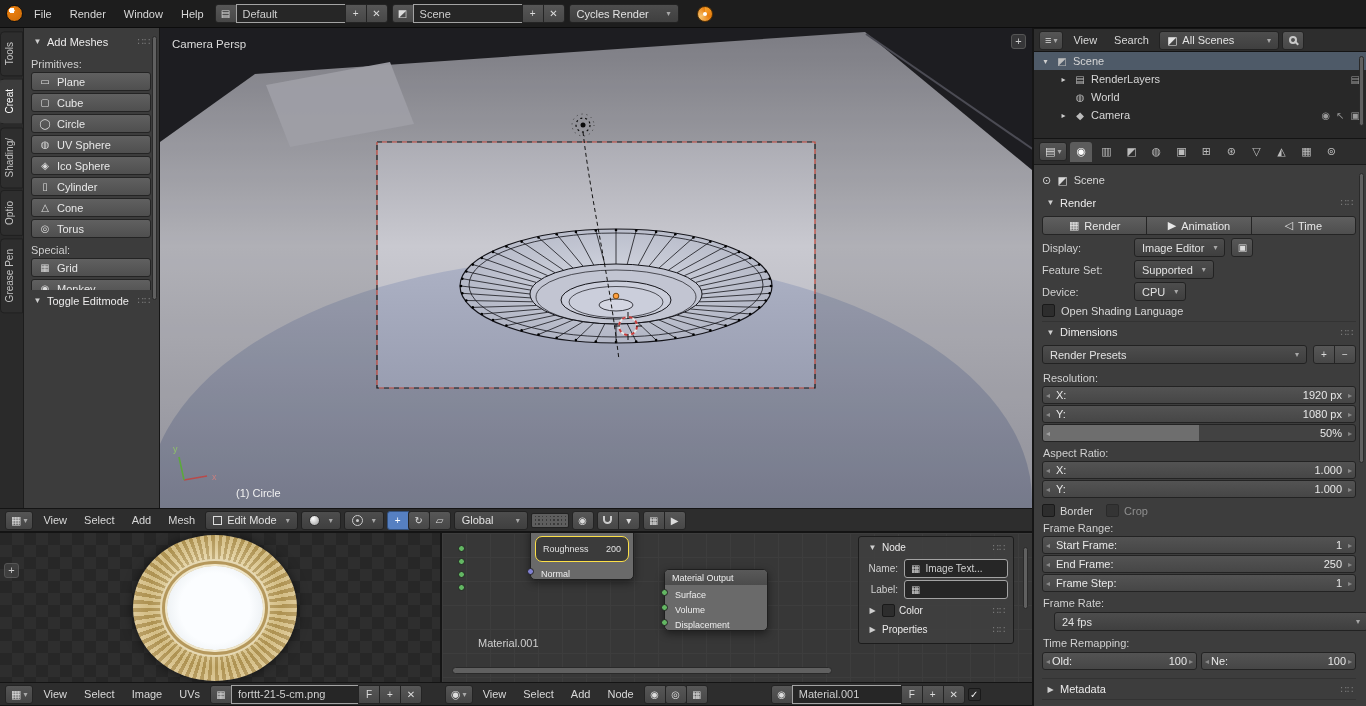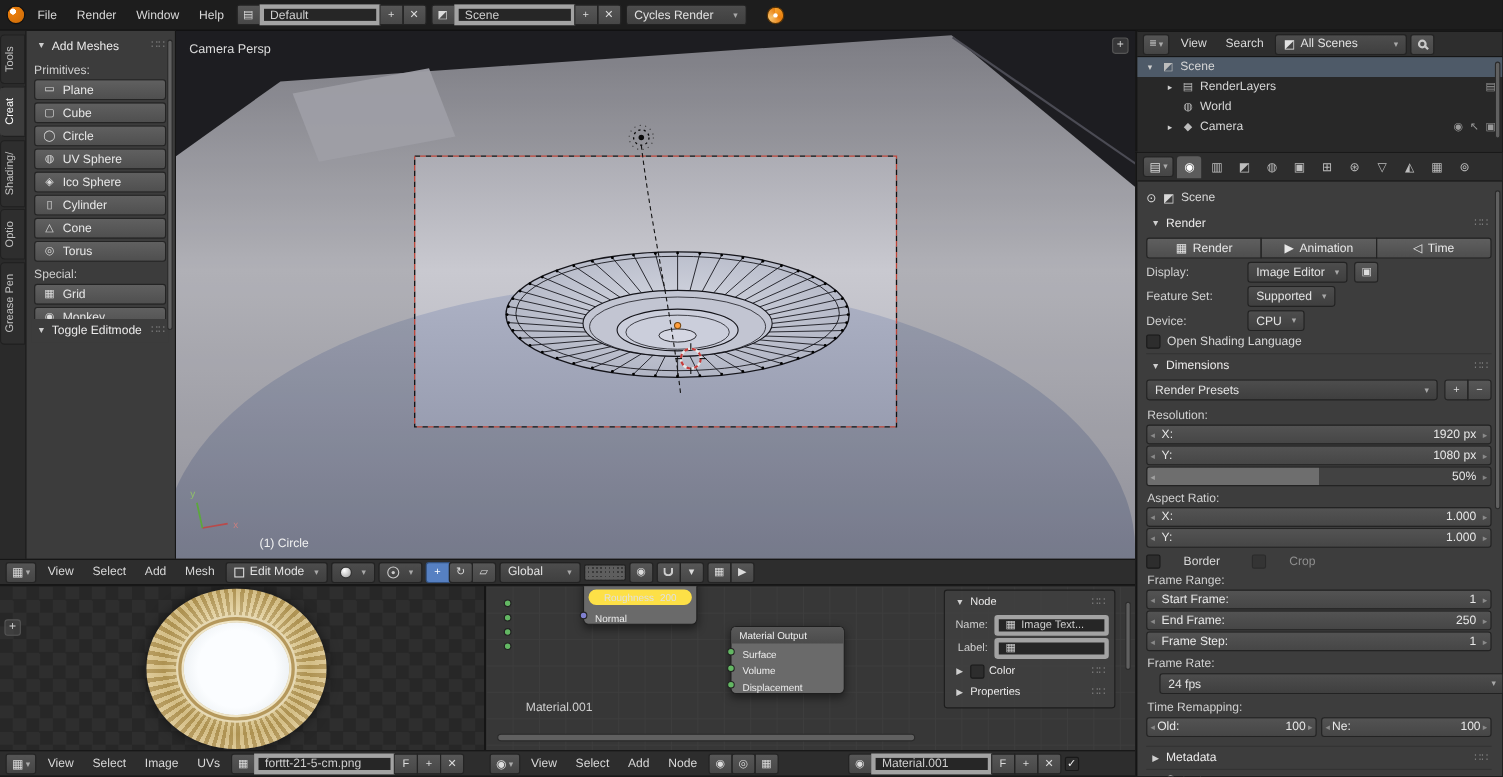--- a/index.html
+++ b/index.html
@@ -5,21 +5,21 @@
 *{box-sizing:border-box}
 body{margin:0;background:#000}
 #app{position:relative;width:1366px;height:706px;background:#2b2b2b;font-family:"Liberation Sans","DejaVu Sans",sans-serif;font-size:11px;color:#d8d8d8;overflow:hidden}
 .abs{position:absolute}
 
 .ehdr{display:flex;align-items:center;gap:3px;background:#2d2d2d;border-top:1px solid #141414;border-bottom:1px solid #141414;padding:0 5px}
 .menu{padding:1px 7px;border-radius:2px;color:#d8d8d8;white-space:nowrap;cursor:default}
 .btn{display:inline-flex;align-items:center;justify-content:center;gap:5px;height:19px;padding:0 8px;border-radius:3px;border:1px solid #242424;background:linear-gradient(#5f5f5f,#4e4e4e);color:#e8e8e8;white-space:nowrap}
 .dd{display:inline-flex;align-items:center;gap:5px;height:19px;padding:0 7px;border-radius:3px;border:1px solid #222;background:linear-gradient(#4d4d4d,#3f3f3f);color:#e2e2e2;white-space:nowrap}
 .dd::after{content:"▾";margin-left:auto;font-size:8px;color:#a8a8a8;padding-left:4px}
-.fld{display:inline-flex;align-items:center;gap:5px;height:19px;padding:0 6px;border-radius:3px;border:4px solid #a3a3a3;background:#262626;color:#cfcfcf;white-space:nowrap;overflow:hidden}
+.fld{display:inline-flex;align-items:center;gap:5px;height:19px;padding:0 6px;border-radius:3px;border:1px solid #a3a3a3;background:#262626;color:#cfcfcf;white-space:nowrap;overflow:hidden}
 .num{position:relative;display:flex;align-items:center;justify-content:space-between;height:18px;padding:0 13px;border-radius:3px;border:1px solid #232323;background:linear-gradient(#535353,#464646);color:#e8e8e8}
 .num::before{content:"◂";position:absolute;left:3px;font-size:8px;color:rgba(255,255,255,.35)}
 .num::after{content:"▸";position:absolute;right:3px;font-size:8px;color:rgba(255,255,255,.35)}
 .chk{width:13px;height:13px;border-radius:2px;border:1px solid #191919;background:#2d2d2d;display:inline-flex;align-items:center;justify-content:center;font-size:10px;color:#f2f2f2;flex:none}
 .chk.on::after{content:"✓"}
 .grip{margin-left:auto;color:#7c7c7c;font-size:10px}
 .grip::before{content:"∷∷"}
 .tri{font-size:8px;color:#cfcfcf;width:11px;display:inline-block;text-align:center}
 .phdr{display:flex;align-items:center;gap:4px;height:21px;padding:0 3px;color:#ecebeb}
 .icon{display:inline-flex;align-items:center;justify-content:center}
@@ -69,21 +69,21 @@
 #uvplate{position:absolute;left:133px;top:2px;width:164px;height:146px;border-radius:50%;background:repeating-conic-gradient(rgba(255,248,225,.26) 0 3deg,rgba(105,75,18,.24) 3deg 6deg),radial-gradient(circle at 50% 45%,#e6d9b4 0 30%,#d9c48d 42%,#c3a865 58%,#d3ba80 72%,#ad8f50 88%,#c9ae72 100%);box-shadow:0 0 12px rgba(0,0,0,.55)}
 #uvplate-inner{position:absolute;left:21%;top:21%;width:58%;height:58%;border-radius:50%;background:radial-gradient(circle,#fbfdff 55%,#edf1f4 78%,#dde4e9 100%);box-shadow:0 0 0 2px #f0e6c8,0 0 0 5px #b5985c,0 0 0 7px #e6d9b4}
 #nodeedit{left:440px;top:532px;width:592px;height:150px;background:#373737;background-image:linear-gradient(#3d3d3d 1px,transparent 1px),linear-gradient(90deg,#3d3d3d 1px,transparent 1px);background-size:24px 24px;border-left:2px solid #151515;border-top:1px solid #141414;overflow:hidden}
 #uvheader{left:0;top:682px;width:440px;height:24px}
 #nodeheader{left:440px;top:682px;width:592px;height:24px}
 .node{position:absolute;border:1px solid #1f1f1f;border-radius:5px;background:#6a6a6a;box-shadow:0 3px 8px rgba(0,0,0,.45);font-size:9px}
 .node-h{height:15px;background:linear-gradient(#595959,#4b4b4b);border-radius:4px 4px 0 0;display:flex;align-items:center;padding:0 7px;color:#f0f0f0}
 .nrow{position:relative;height:15px;display:flex;align-items:flex-end;padding:0 10px;color:#ededed}
 .sock{position:absolute;left:-4px;top:4px;width:7px;height:7px;border-radius:50%;background:#63b763;border:1px solid #222}
 .sock.violet{background:#8080d0}
-.nslider{margin:2px 4px;height:13px;border-radius:7px;background:#3b3b3b;border:7px solid #fde047;display:flex;align-items:center;justify-content:space-between;padding:0 7px;color:#e0e0e0}
+.nslider{margin:2px 4px;height:13px;border-radius:7px;background:#3b3b3b;border:1px solid #fde047;display:flex;align-items:center;justify-content:space-between;padding:12px 7px;color:#e0e0e0}
 #npanel{position:absolute;right:18px;top:3px;width:156px;background:rgba(63,63,63,.97);border:1px solid #1c1c1c;border-radius:3px;padding:1px 5px 4px;font-size:10px}
 #npanel .phdr{height:19px}
 #npanel .prow{margin:2px 0}
 .prow{display:flex;align-items:center;gap:6px;margin:3px 0}
 .plbl{width:86px;color:#d0d0d0;flex:none;white-space:nowrap}
 
 #outliner{left:1032px;top:28px;width:334px;height:110px;background:#282828;border-left:2px solid #151515}
 #outliner .ehdr{height:24px}
 .orow{display:flex;align-items:center;gap:4px;height:18px;padding:0 6px;color:#d6d6d6}
 .orow.sel{background:#4e5a68}
@@ -96,21 +96,21 @@
 .ptab{width:22px;height:20px;display:inline-flex;align-items:center;justify-content:center;border-radius:3px 3px 0 0;color:#bdbdbd;font-size:11px}
 .ptab.active{background:#5c5c5c;color:#fff}
 #pcontent{position:absolute;left:0;top:26px;right:0;bottom:0;padding:3px 10px 0 8px;overflow:hidden}
 .bcrumb{display:flex;align-items:center;gap:6px;height:24px;color:#d8d8d8}
 .rbtns{display:flex;margin:3px 0}
 .rbtns>*{flex:1}
 .dgrid{display:grid;grid-template-columns:1fr;column-gap:9px;margin-top:1px}
 .slbl{margin:5px 1px 2px;color:#d0d0d0}
 .dgrid .num{margin:1px 0}
 .dgrid .dd{margin:1px 12px;width:100%}
-.chkrow{display:flex;align-items:center;gap:21px;margin-top:6px}
+.chkrow{display:flex;align-items:center;gap:5px;margin-top:6px}
 .duo{display:flex;gap:4px}
 .duo>.num{flex:1;padding:0 9px}
 .ogrid{display:grid;grid-template-columns:1fr 1fr;row-gap:6px;margin-top:6px}
 .cpair{display:flex;align-items:center;gap:6px}
 
 text{font-family:"Liberation Sans","DejaVu Sans",sans-serif}
 .plus{position:absolute;width:15px;height:15px;border:1px solid #555;border-radius:3px;background:rgba(80,80,80,.5);color:#ccc;display:flex;align-items:center;justify-content:center;font-size:11px;line-height:1}
 </style>
 </head>
 <body>

